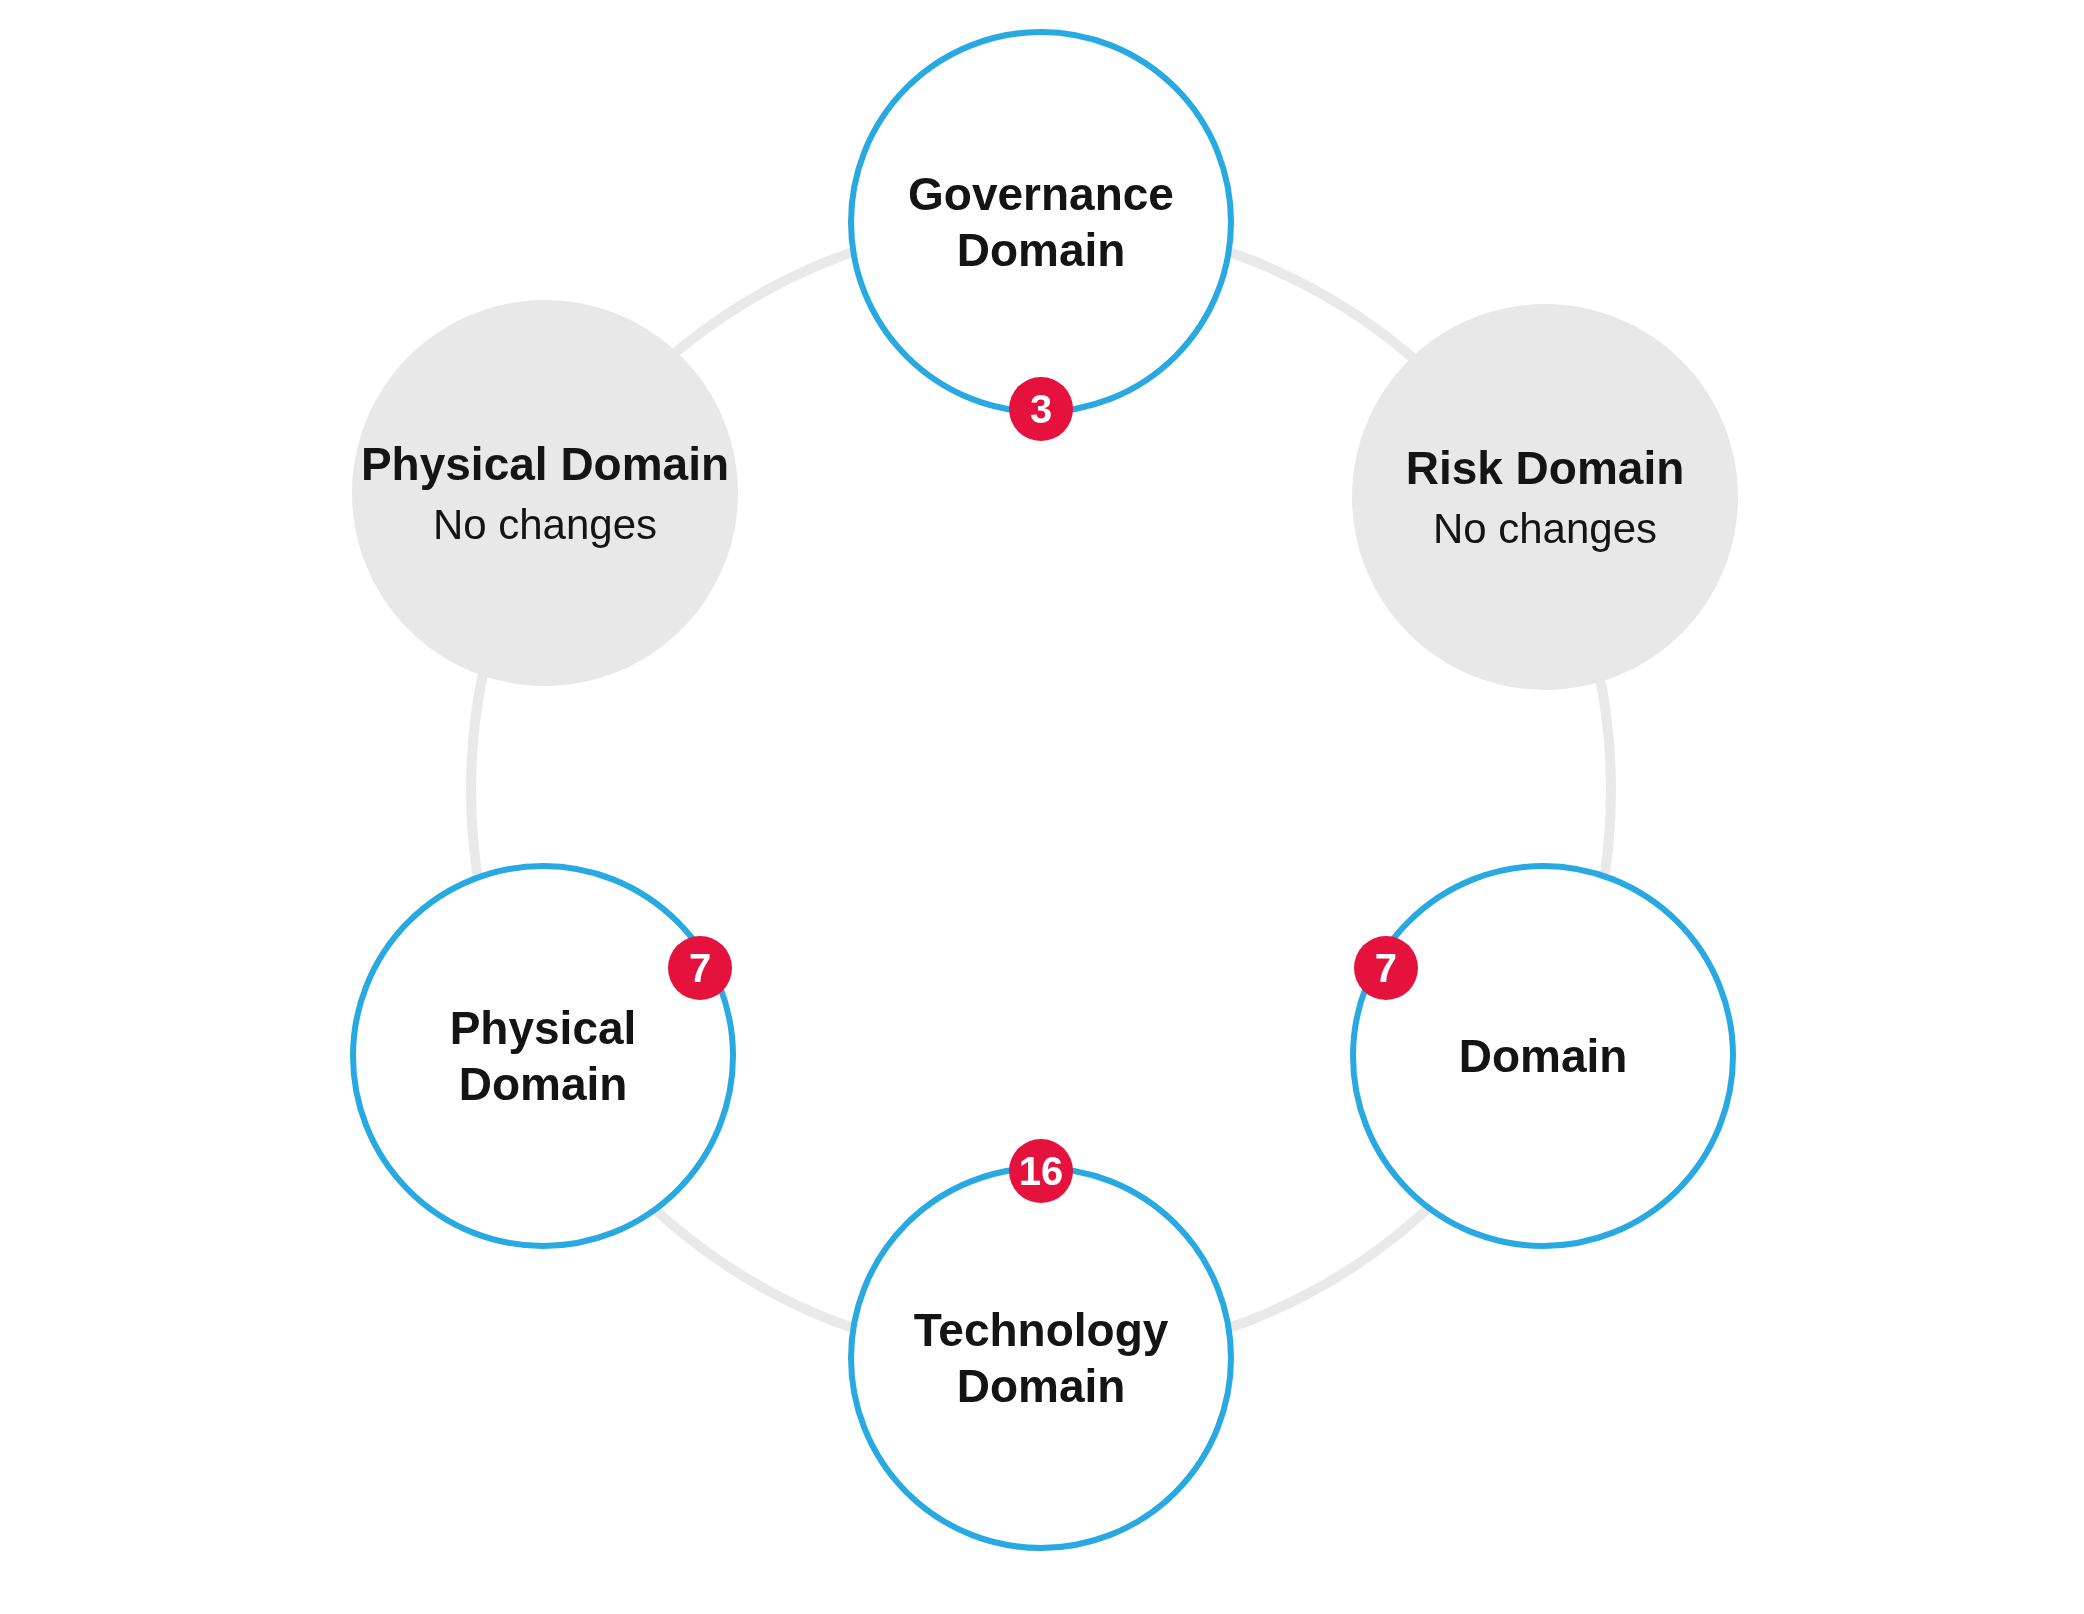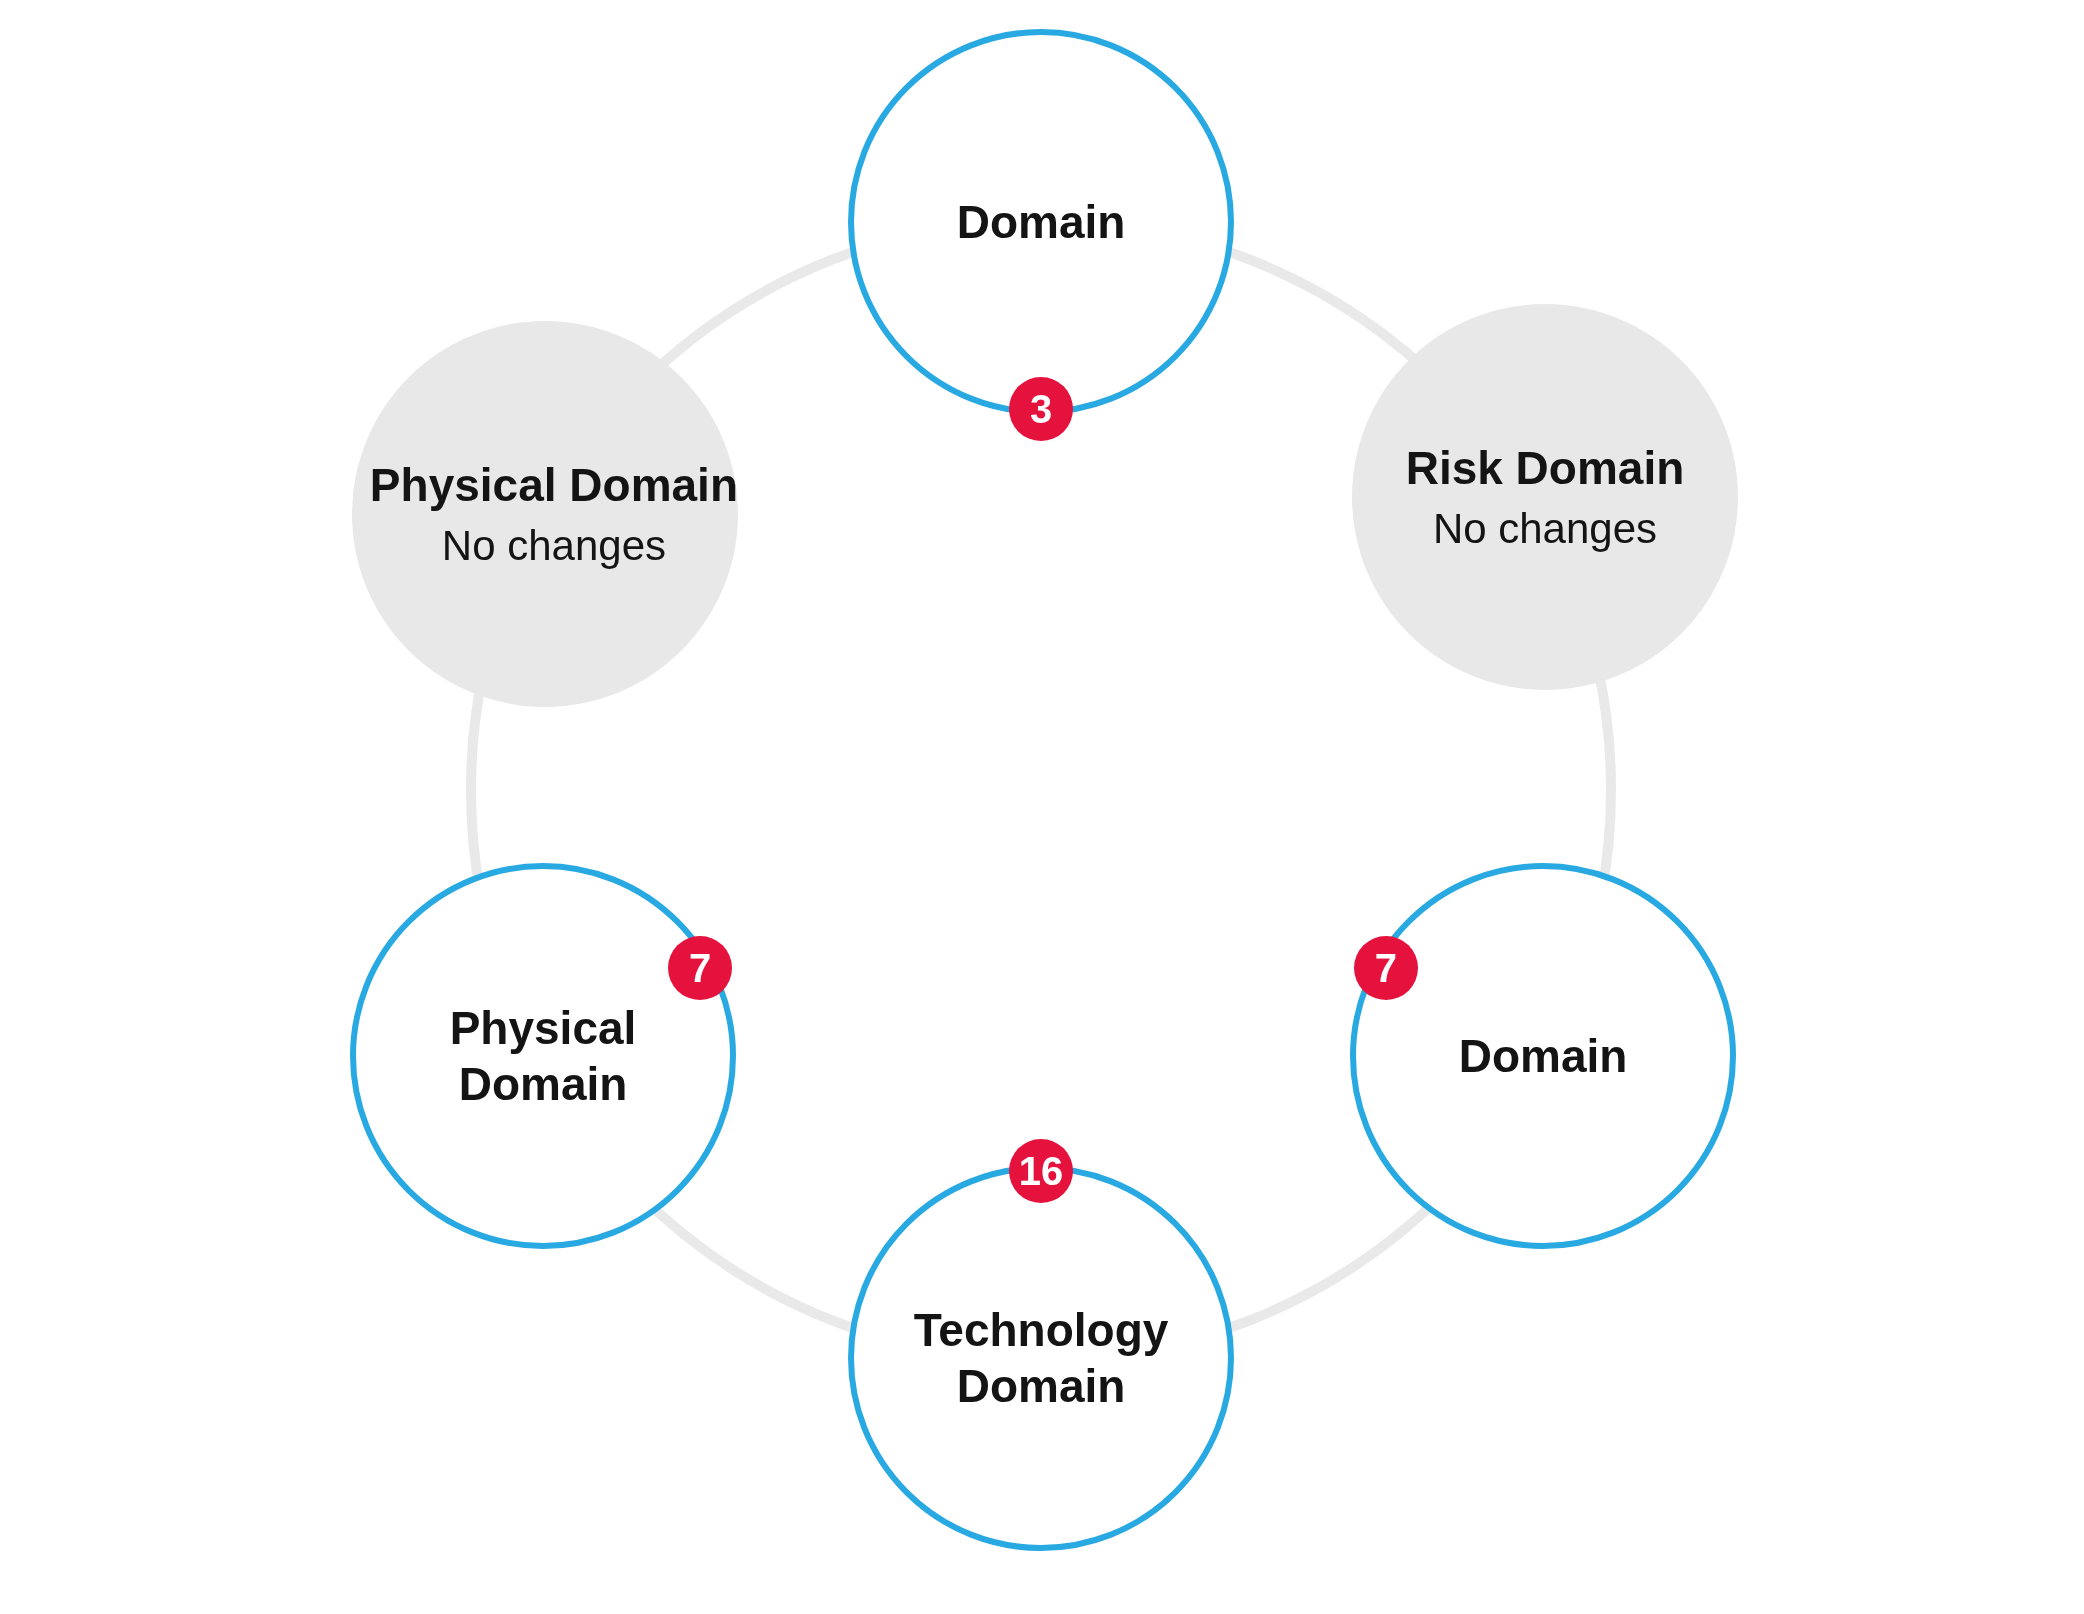--- a/index.html
+++ b/index.html
@@ -28,21 +28,21 @@
   .node{
     position:absolute;width:386px;height:386px;border-radius:50%;
     display:flex;align-items:center;justify-content:center;
     z-index:1;text-align:center;
   }
   .node.changed{background:var(--bg-white);border:6px solid var(--accent-blue);}
   .node.unchanged{background:var(--node-gray);border:none;}
 
   .pos-governance {left:848px; top:29px;}
   .pos-risk       {left:1352px;top:304px;}
-  .pos-physical   {left:352px; top:321px;justify-content:flex-end;}
+  .pos-physical   {left:352px; top:300px;}
   .pos-personnel  {left:350px; top:863px;}
   .pos-information{left:1350px;top:863px;}
   .pos-technology {left:848px; top:1165px;}
 
   .node-label{display:flex;flex-direction:column;align-items:center;justify-content:center;}
   .node-title{
     font-weight:700;font-size:46px;line-height:1.22;color:var(--label-black);
     white-space:nowrap;
   }
   .node-subtitle{
@@ -76,20 +76,21 @@
 </style>
 </head>
 <body>
 
 <div class="stage">
 
   <div class="ring"></div>
 
   <div class="node changed pos-governance">
     <div class="node-label">
+      <span class="node-title">Governance</span>
       <span class="node-title">Domain</span>
     </div>
     <div class="badge badge-bottom">3</div>
   </div>
 
   <div class="node unchanged pos-risk">
     <div class="node-label">
       <span class="node-title">Risk Domain</span>
       <span class="node-subtitle">No changes</span>
     </div>

